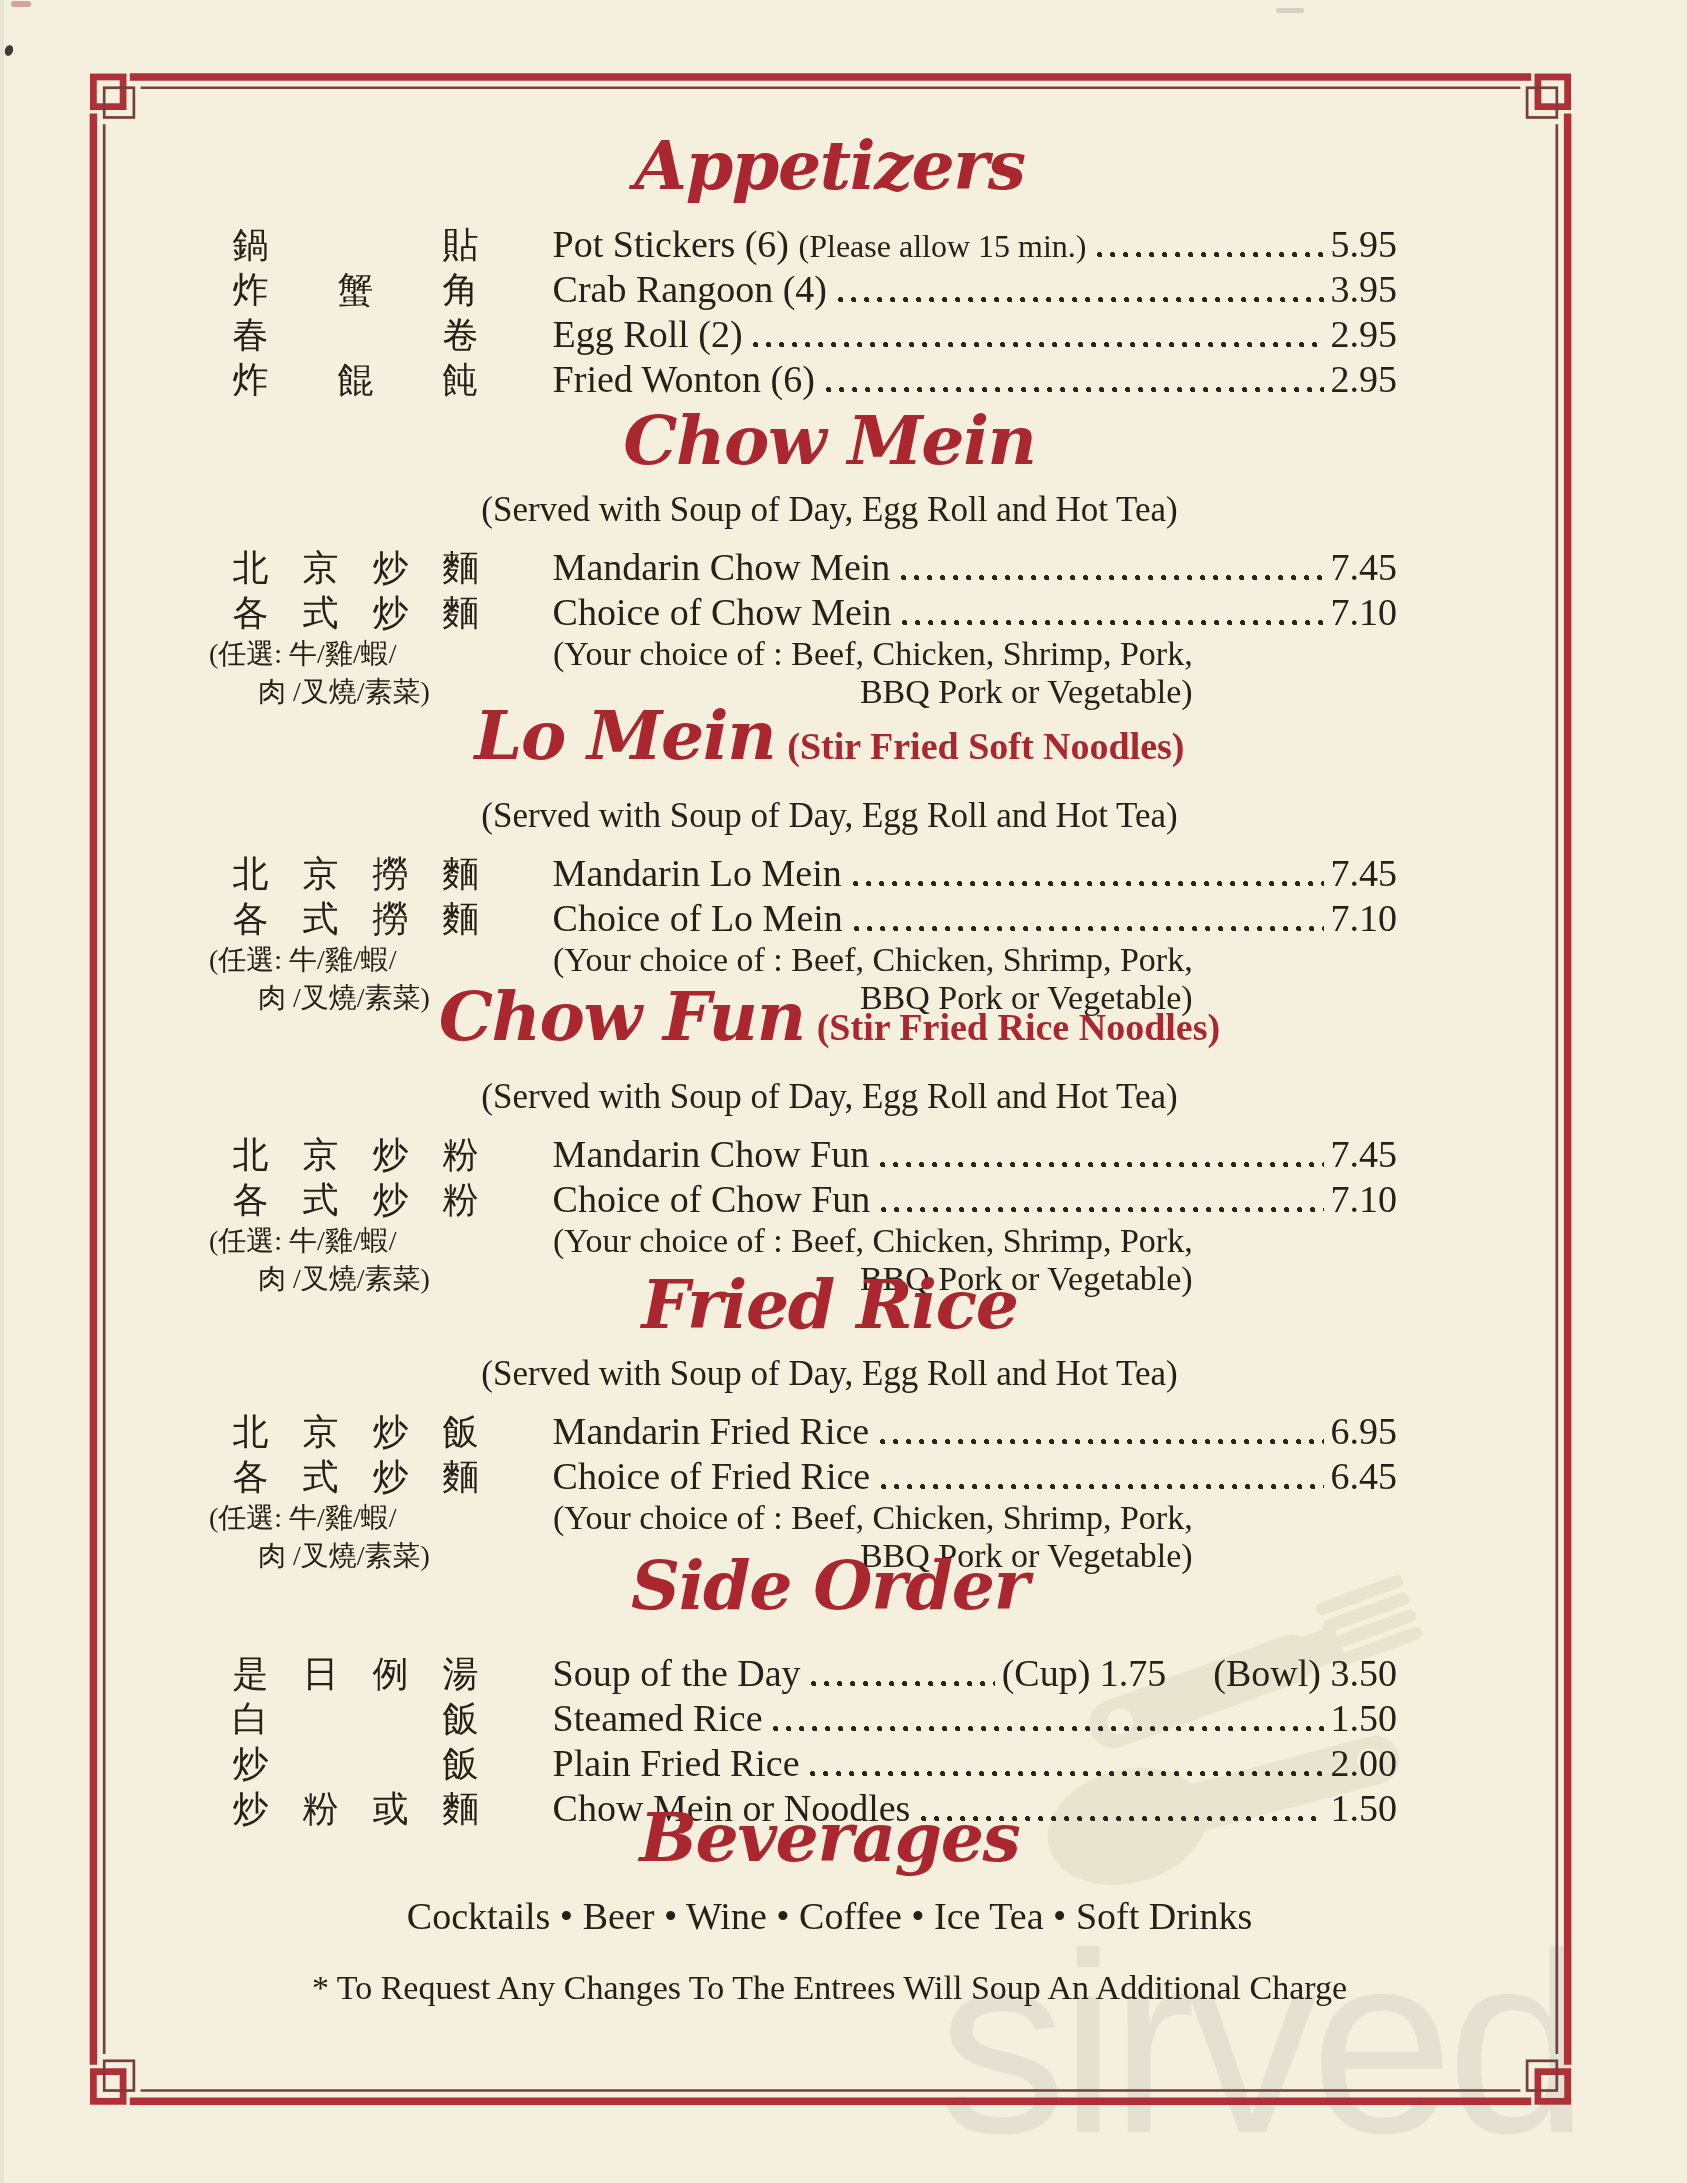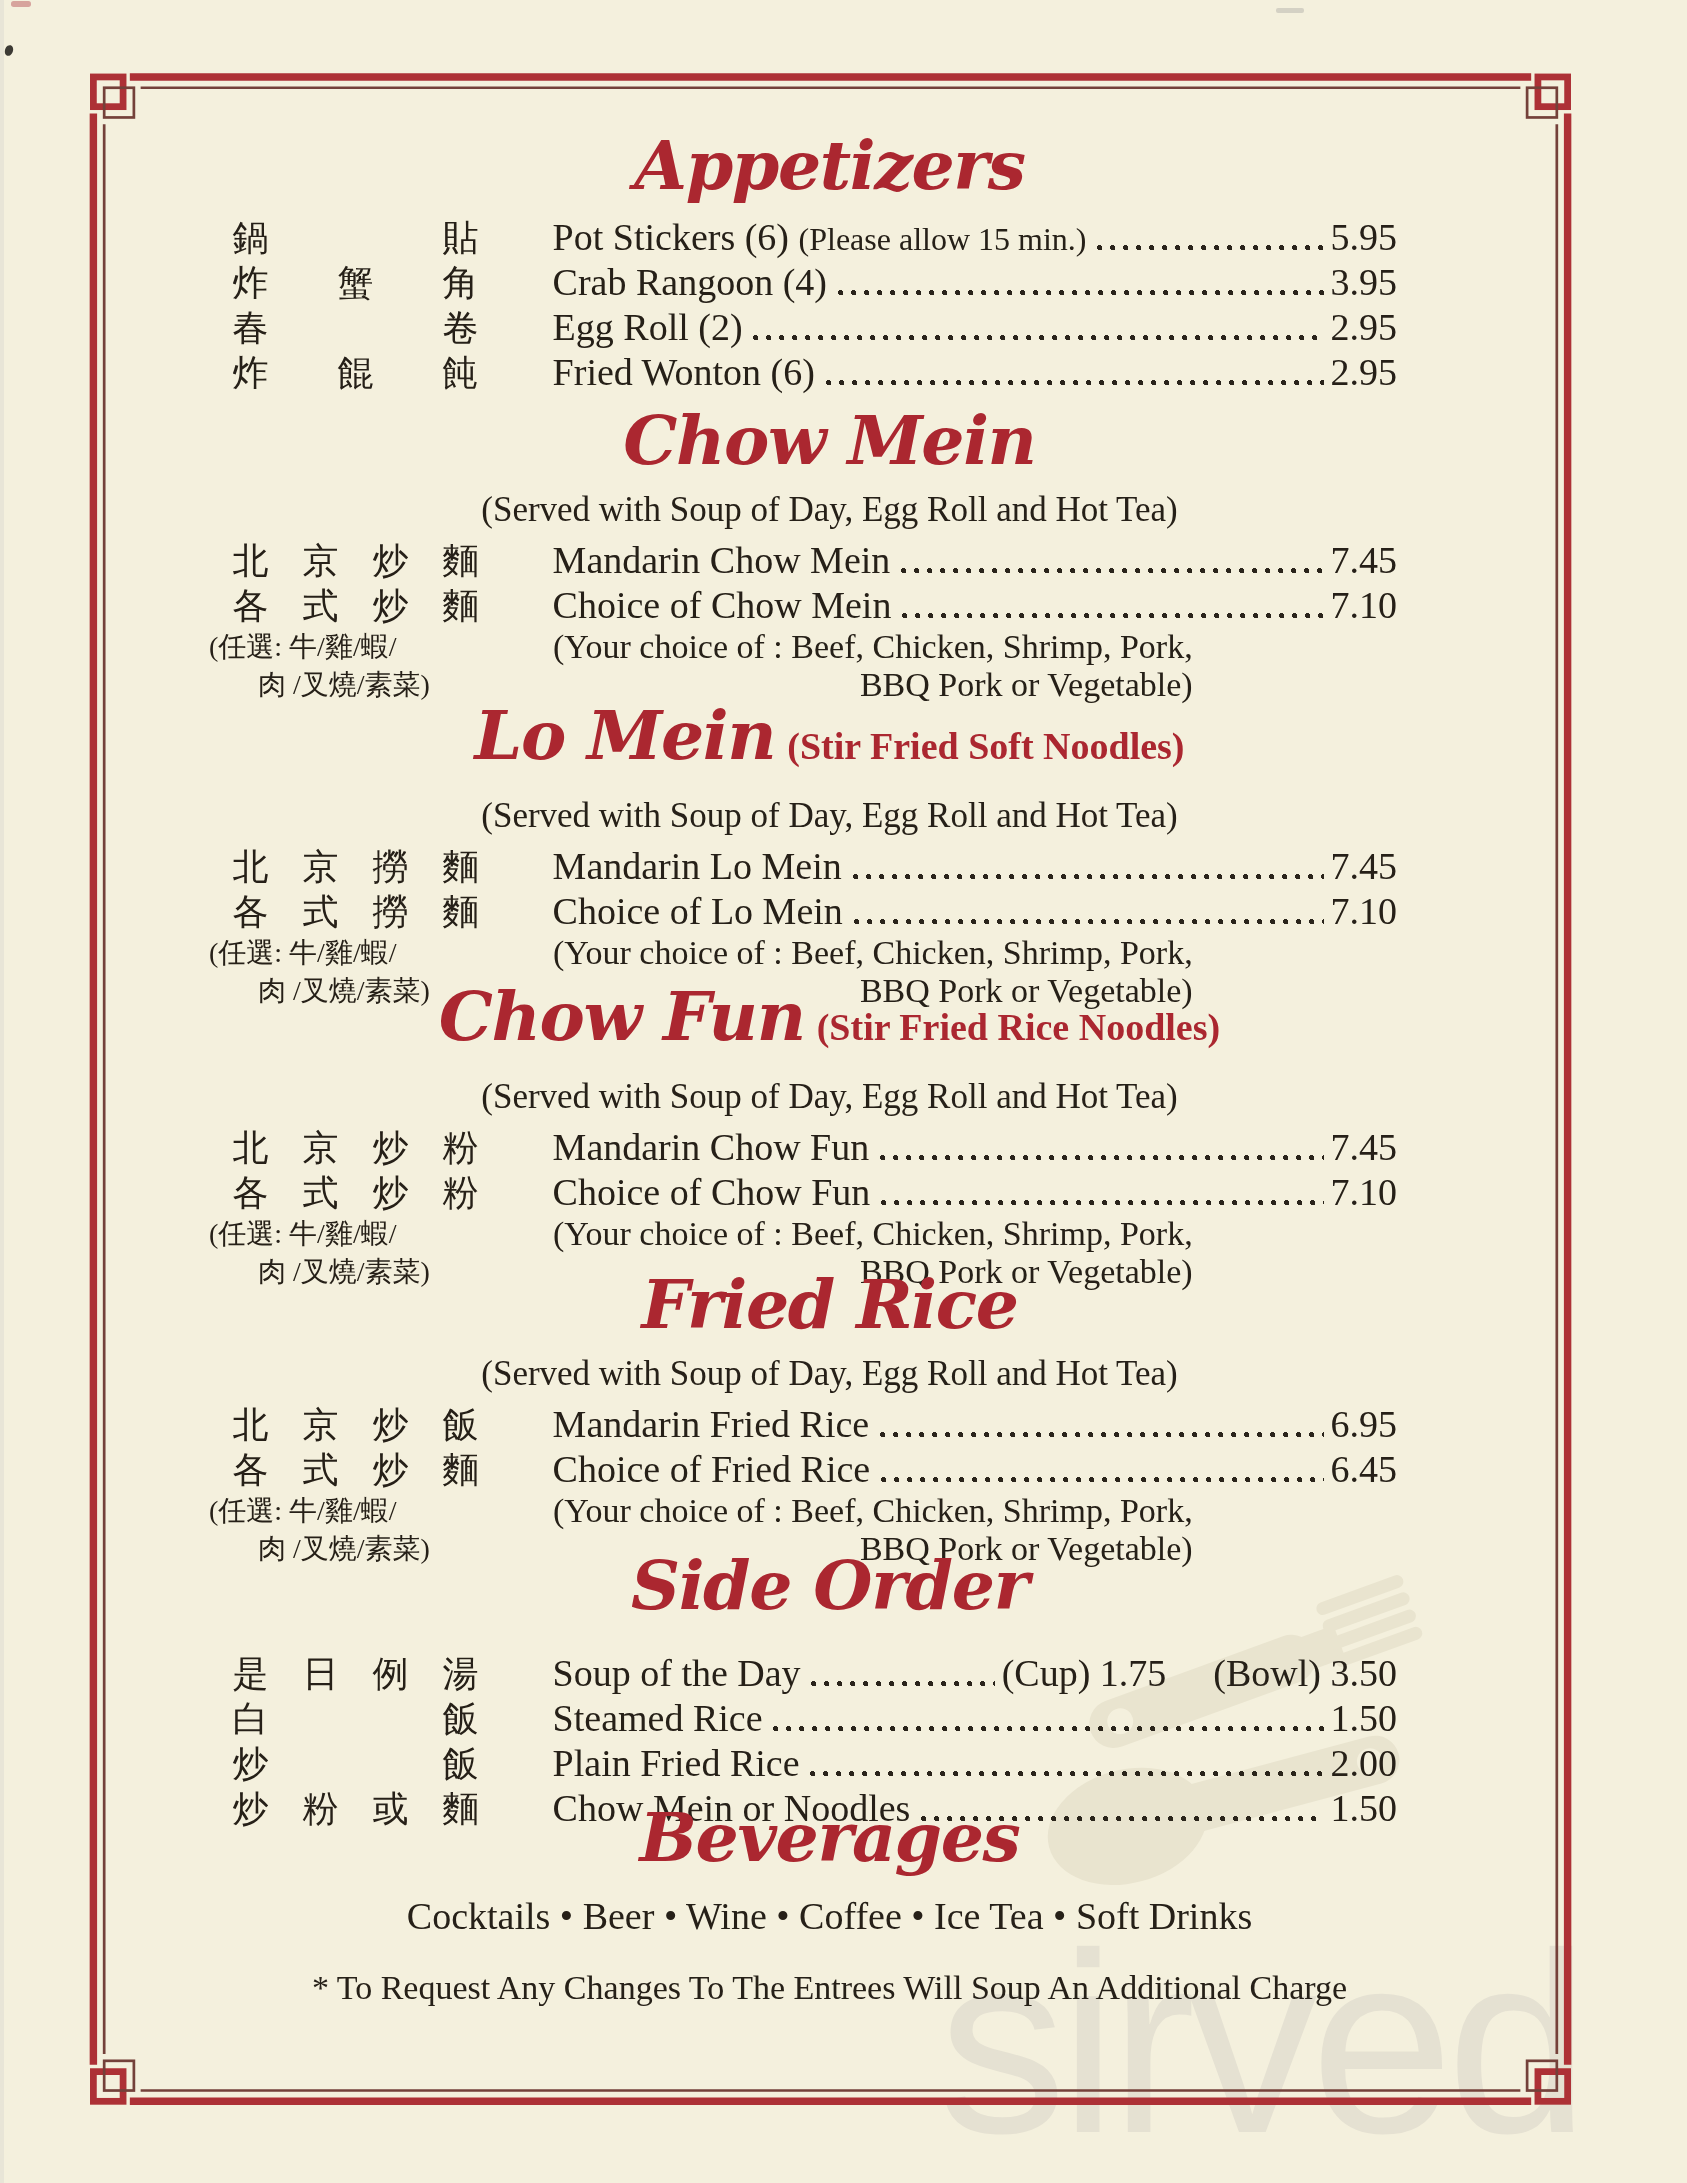--- a/index.html
+++ b/index.html
@@ -43,21 +43,21 @@
   }
   .tsub{
     font-family:"Liberation Serif", serif;
     font-style:normal;font-weight:600;
     font-size:38px;letter-spacing:0;margin-left:12px;
   }
   .served{
     text-align:center;font-size:35px;line-height:38px;
     margin-top:10px;color:var(--ink);
   }
-  .rows{margin-top:9px;}
+  .rows{margin-top:16px;}
   .row{display:flex;align-items:baseline;height:45px;margin-left:118px;width:1188px;}
   .row > *{line-height:45px;}
   .cjk{
     width:246px;padding-left:23.6px;font-size:36px;flex:none;
     text-align:justify;text-align-last:justify;
     -moz-text-align-last:justify;white-space:nowrap;overflow:hidden;
   }
   .ename{margin-left:74px;font-size:38px;white-space:nowrap;flex:none;}
   .small-note{font-size:32px;margin-left:9.5px;}
   .dots{

